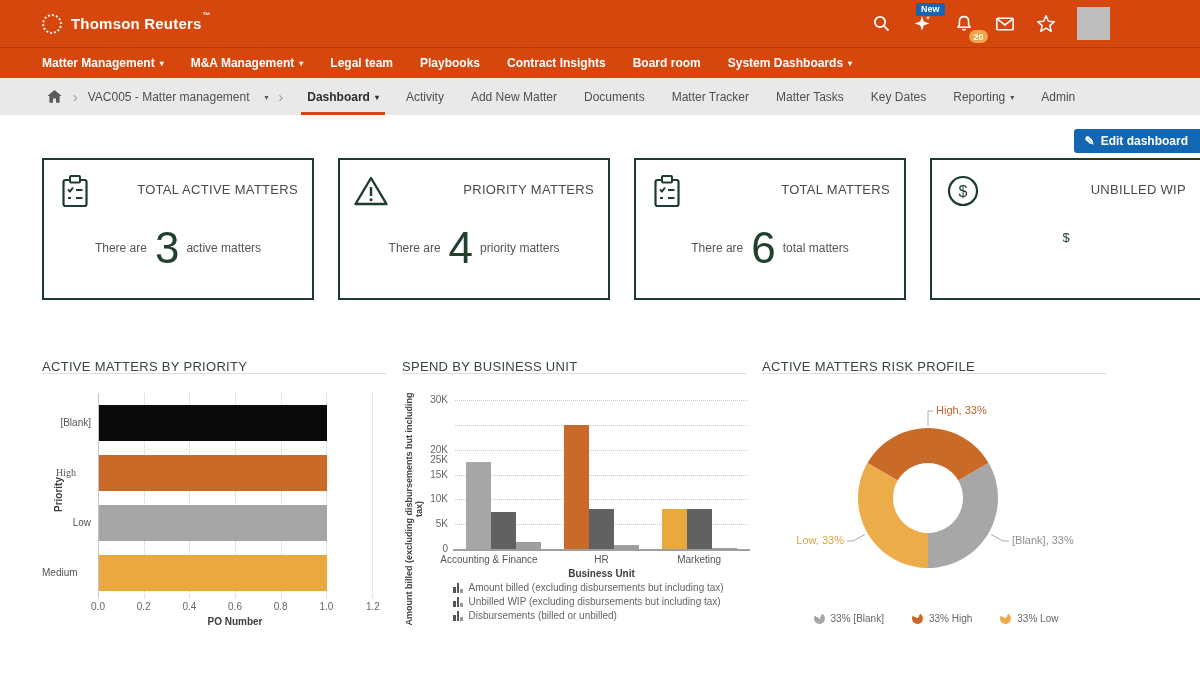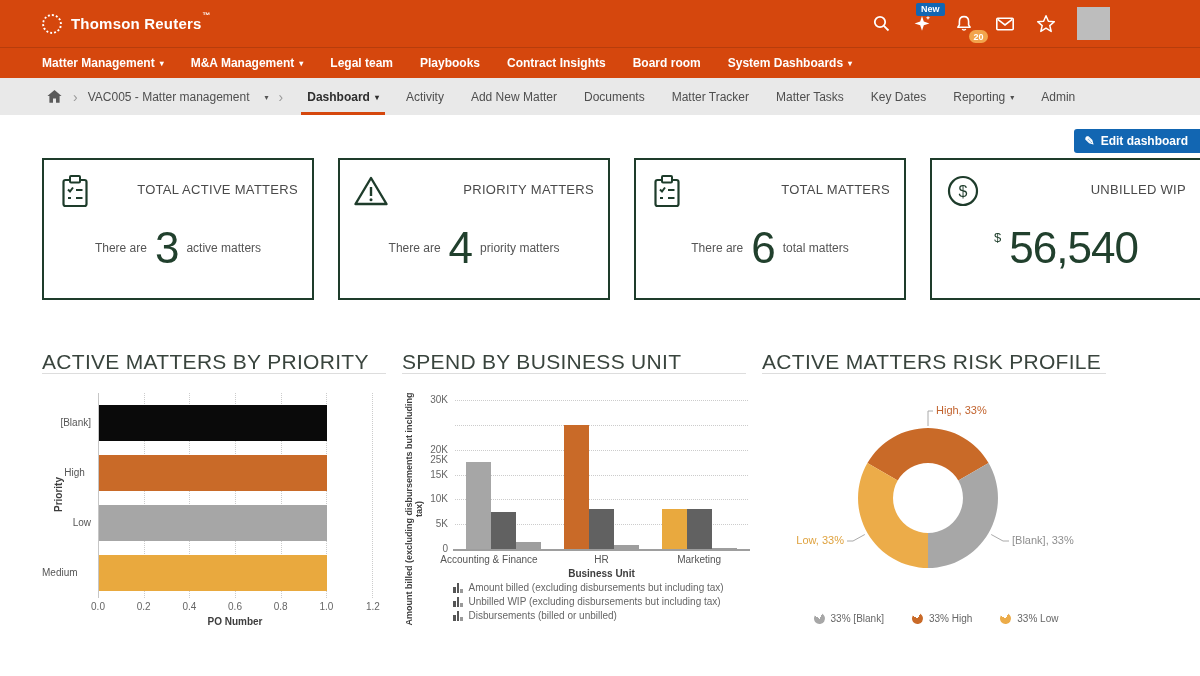--- a/index.html
+++ b/index.html
@@ -41,21 +41,21 @@
   .card{width:272px;height:142px;border:2px solid #1E3C2B;background:#fff;box-sizing:border-box;position:relative;cursor:pointer;}
   .card-icon{position:absolute;left:13px;top:13px;}
   .card-title{position:absolute;right:14px;top:22px;font-size:13px;color:#4A4A4A;letter-spacing:.3px;}
   .kpi-line{position:absolute;left:0;right:0;top:60px;height:56px;display:flex;align-items:center;justify-content:center;gap:8px;}
   .kpi-prefix,.kpi-suffix{font-size:12px;color:#555;}
   .kpi-value{font-size:44px;color:#21402D;line-height:1;letter-spacing:-1px;}
   .currency{font-size:13px;color:#21402D;align-self:flex-start;margin-top:10px;}
 
   
   .chart-col{position:absolute;top:340px;width:348px;height:332px;}
-  .chart-title{position:absolute;left:0;top:10px;font-size:21px;color:#39443D;letter-spacing:.3px;}
+  .chart-title{position:absolute;left:0;top:19px;font-size:13px;color:#39443D;letter-spacing:.3px;}
   .chart-divider{position:absolute;left:0;right:4px;top:33px;border-bottom:1px solid #DDD;}
   .chart-body{position:absolute;left:0;right:0;top:45px;height:287px;}
   .gridv{position:absolute;width:0;border-left:1px dotted #CCC;}
   .gridh{position:absolute;height:0;border-top:1px dotted #CCC;}
   .axisv{position:absolute;width:0;border-left:1px solid #C6C6C6;}
   .baseline{position:absolute;height:0;border-top:2px solid #9E9E9E;}
   .bar{position:absolute;}
   .tick{position:absolute;font-size:10px;color:#666;}
   .axisTitle{position:absolute;font-size:10px;font-weight:bold;color:#3D3D3D;text-align:center;}
   .rot{transform:rotate(-90deg);}
@@ -233,21 +233,20 @@
     </div>
 
     <div class="card">
       <svg class="card-icon" width="36" height="36" viewBox="0 0 36 36">
         <circle cx="18" cy="18" r="14" fill="none" stroke="#1E3C2B" stroke-width="2.2"></circle>
         <text x="18" y="24" text-anchor="middle" font-size="16" font-family="Liberation Sans, sans-serif" fill="#1E3C2B">$</text>
       </svg>
       <div class="card-title">UNBILLED WIP</div>
       <div class="kpi-line">
         <span class="currency">$</span>
-        <span class="kpi-value">56,540</span>
       </div>
     </div>
 
   </div>
 
   <div class="chart-col" style="left:42px;">
     <div class="chart-title">ACTIVE MATTERS BY PRIORITY</div>
     <div class="chart-divider"></div>
     <div class="chart-body" id="chart1">
         <div class="tick" style="left: 41px; top: 216px; width: 30px; text-align: center;">0.0</div>
@@ -260,21 +259,21 @@
         <div class="gridv" style="left: 238.667px; top: 8px; height: 205px;"></div>
         <div class="tick" style="left: 223.667px; top: 216px; width: 30px; text-align: center;">0.8</div>
         <div class="gridv" style="left: 284.333px; top: 8px; height: 205px;"></div>
         <div class="tick" style="left: 269.333px; top: 216px; width: 30px; text-align: center;">1.0</div>
         <div class="gridv" style="left: 330px; top: 8px; height: 205px;"></div>
         <div class="tick" style="left: 324px; top: 216px; width: 30px; text-align: left;">1.2</div>
         <div class="axisv" style="left: 56px; top: 8px; height: 205px;"></div>
         <div class="bar" style="left: 57px; top: 20px; width: 228.333px; height: 36px; background: rgb(10, 10, 10);"></div>
         <div class="tick" style="left: 0px; top: 32px; width: 49px; text-align: right; color: rgb(85, 85, 85);">[Blank]</div>
         <div class="bar" style="left: 57px; top: 70px; width: 228.333px; height: 36px; background: rgb(201, 106, 40);"></div>
-        <div class="tick" style="left: 8px; top: 82px; width: 49px; text-align: center; color: rgb(85, 85, 85);">High</div>
+        <div class="tick" style="left: 14px; top: 82px; width: 49px; text-align: left; color: rgb(85, 85, 85); font-family: Liberation Serif, serif;">High</div>
         <div class="bar" style="left: 57px; top: 120px; width: 228.333px; height: 36px; background: rgb(166, 166, 166);"></div>
         <div class="tick" style="left: 0px; top: 132px; width: 49px; text-align: right; color: rgb(85, 85, 85);">Low</div>
         <div class="bar" style="left: 57px; top: 170px; width: 228.333px; height: 36px; background: rgb(233, 169, 62);"></div>
         <div class="tick" style="left: 0px; top: 182px; width: 49px; color: rgb(85, 85, 85);">Medium</div>
         <div class="axisTitle" style="left: 56px; top: 231px; width: 274px;">PO Number</div>
         <div class="axisTitle rot" style="left: -14px; top: 104px; width: 60px;">Priority</div>
       </div>
   </div>
 
   <div class="chart-col" style="left:402px;">

